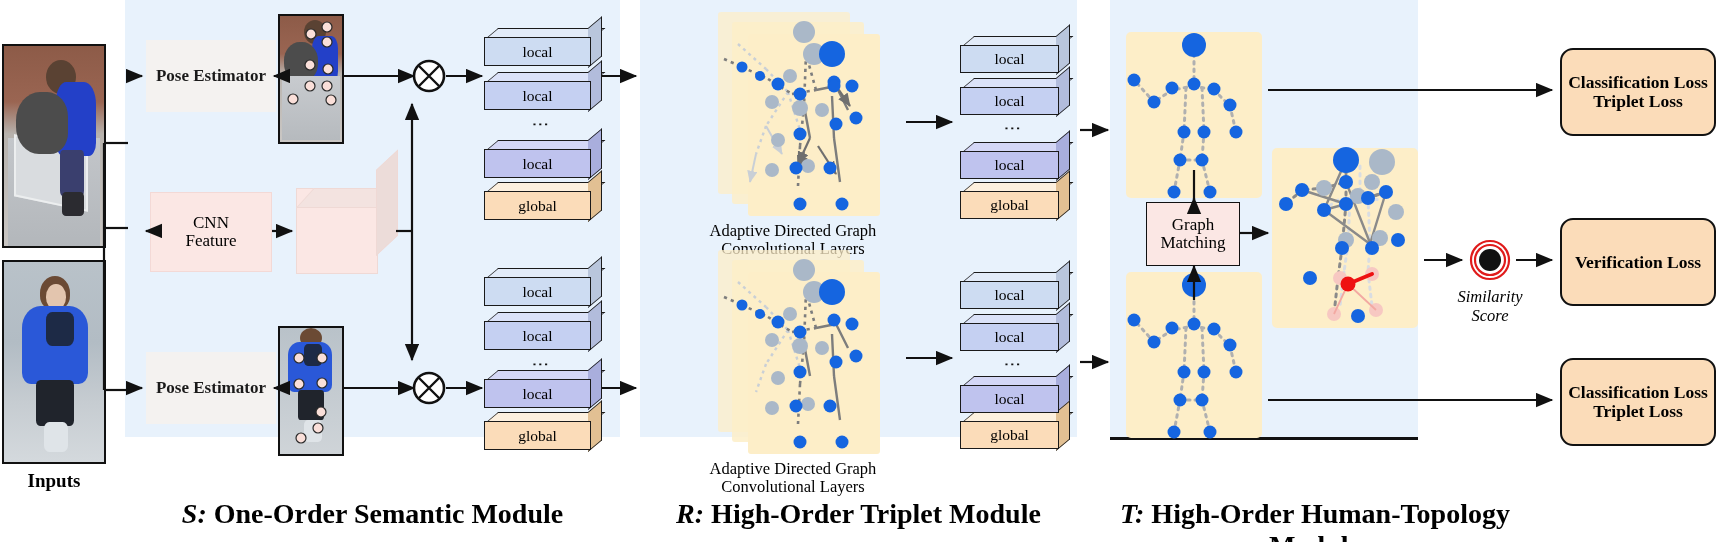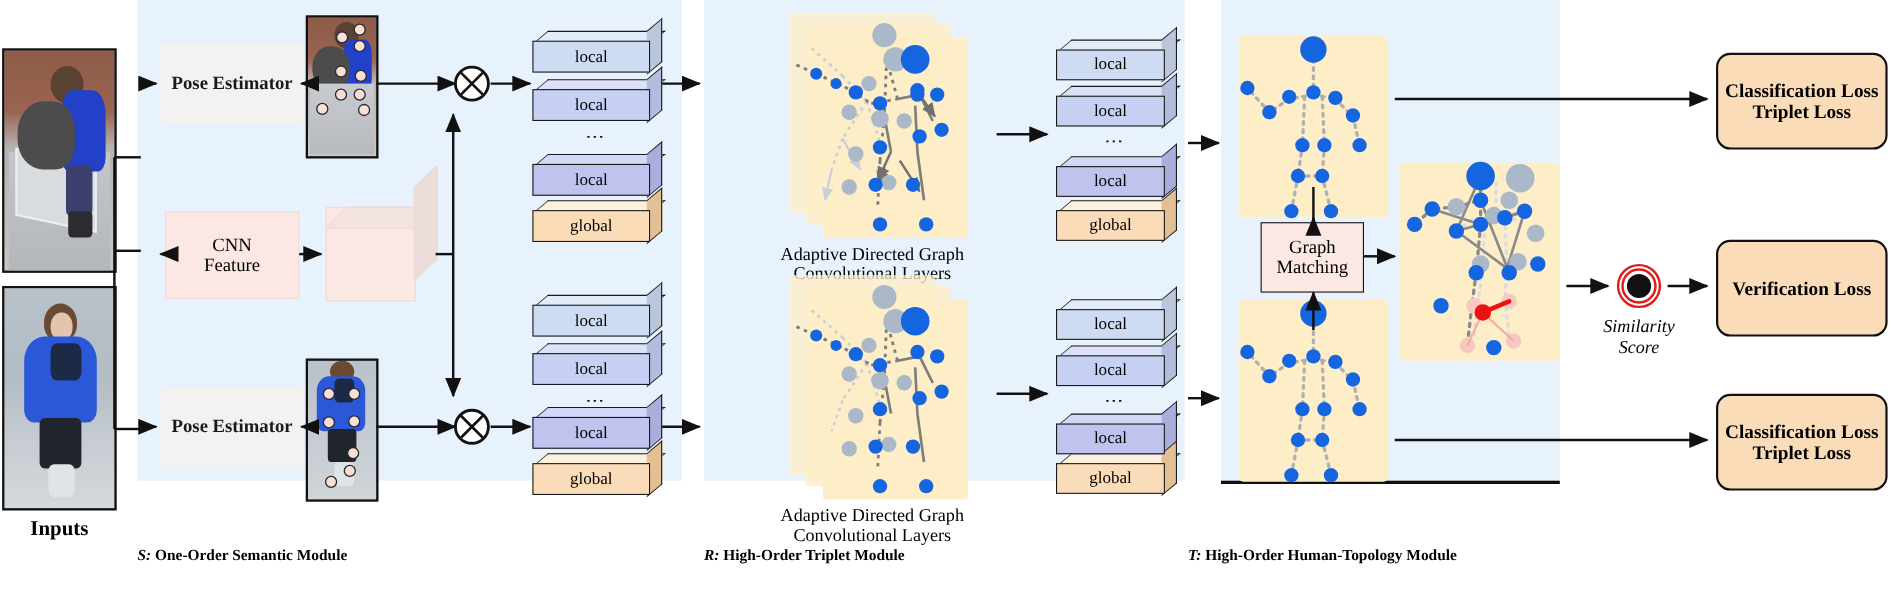--- a/index.html
+++ b/index.html
@@ -24,21 +24,21 @@
   .prism .face{position:absolute;left:0;bottom:0;width:calc(100% - 13px);height:calc(100% - 11px);
         border:1.4px solid #1a1a1a;display:flex;align-items:center;justify-content:center;
         font-size:15.5px;z-index:2;}
   .prism .top{position:absolute;left:0;top:0;width:calc(100% - 13px);height:11px;
         border:1.4px solid #1a1a1a;border-bottom:none;
         transform:skewX(-50deg);transform-origin:bottom left;z-index:1;}
   .prism .side{position:absolute;right:0;top:0;width:13px;height:calc(100% - 0px);
         border:1.4px solid #1a1a1a;border-left:none;
         transform:skewY(-40deg);transform-origin:top left;z-index:1;}
   
-  .cap{position:absolute;text-align:left;font-weight:bold;font-size:14px;}
+  .cap{position:absolute;text-align:center;font-weight:bold;font-size:28px;}
   .cap i{font-style:italic;}
   .sub{position:absolute;text-align:center;font-size:16.5px;line-height:1.12;}
   .inputs-lbl{position:absolute;font-weight:bold;font-size:19px;text-align:center;}
   .simscore{position:absolute;text-align:center;font-size:16.5px;line-height:1.15;}
   .gcard{position:absolute;background:#fdeec8;border-radius:3px;}
   .tcard{position:absolute;background:#fdeec8;border-radius:5px;}
   .dots{position:absolute;font-size:17px;letter-spacing:1px;color:#111;
         writing-mode:vertical-rl;line-height:.55;}
   svg{overflow:visible;}
 </style>

